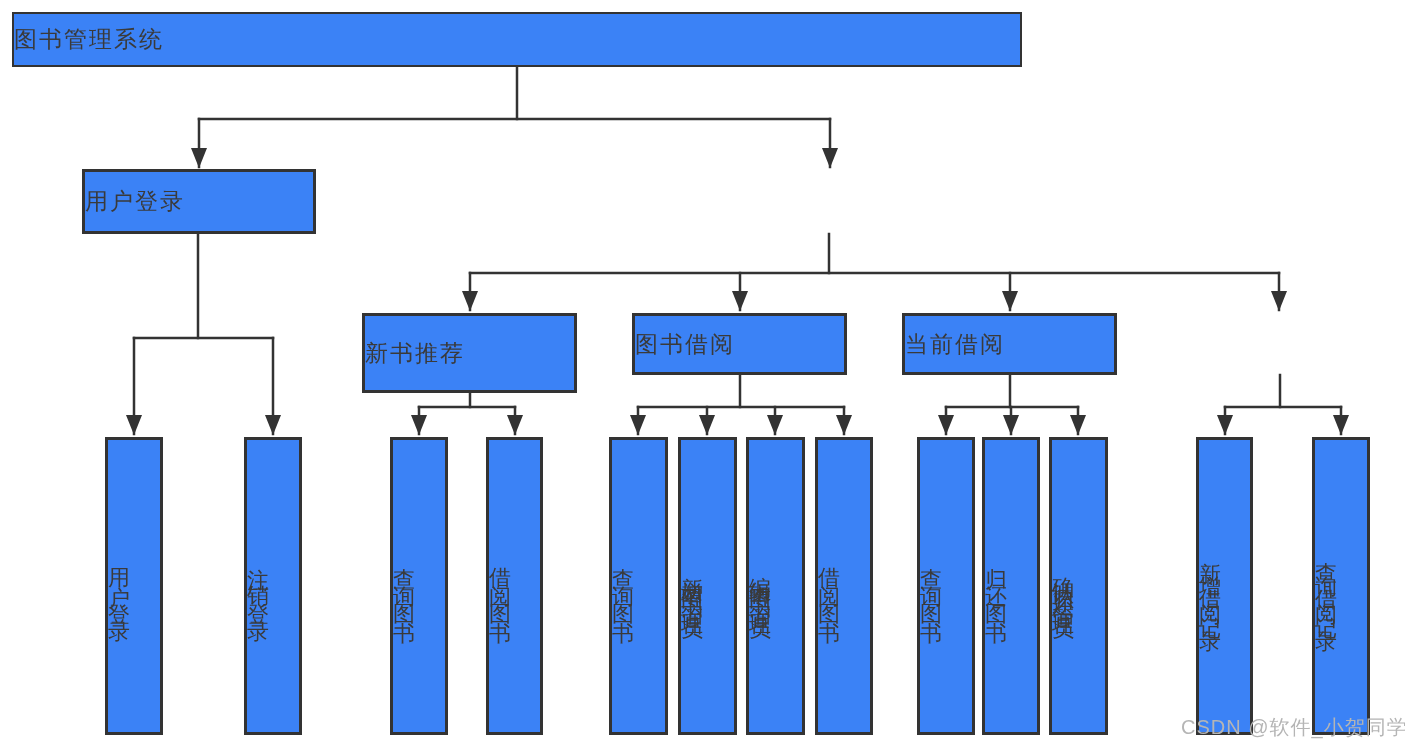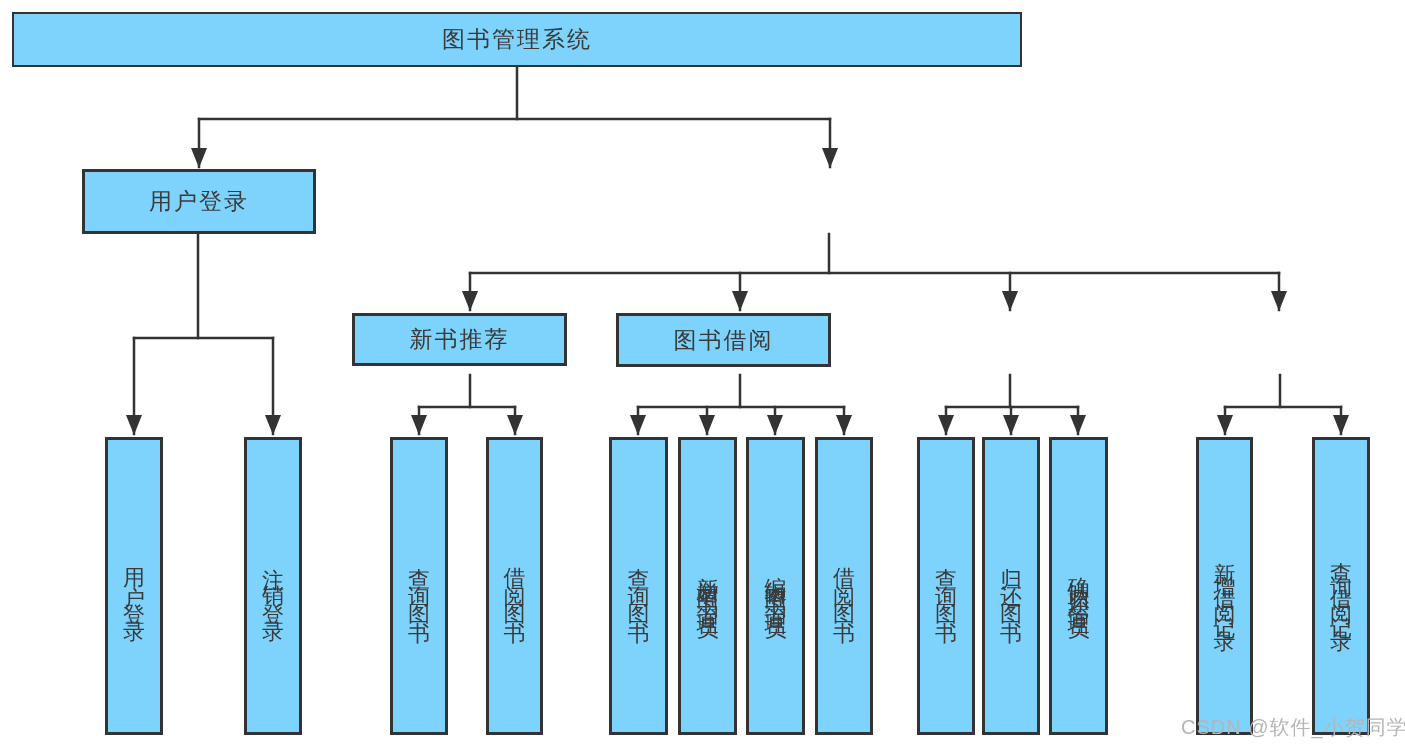--- a/index.html
+++ b/index.html
@@ -18,25 +18,25 @@
   .connectors {
     position: absolute;
     left: 0; top: 0;
     width: 1405px;
     height: 747px;
     z-index: 1;
   }
   .box {
     position: absolute;
     box-sizing: border-box;
-    background: #7dd3fc;
+    background: #3b82f6;
     border: 3px solid #333333;
     display: flex;
     align-items: center;
-    justify-content: center;
+    justify-content: flex-start;
     color: #3a3a3a;
     z-index: 2;
     font-family: Liberation Serif, serif;
   }
   .root-box { border-width: 2px; }
   .h-box {
     font-size: 23px;
     letter-spacing: 2px;
   }
   .h-box span { white-space: nowrap; }
@@ -117,25 +117,28 @@
   </svg>
 
   <div class="box h-box root-box" style="left:12px;top:12px;width:1010px;height:55px">
     <span>图书管理系统</span>
   </div>
 
   <div class="box h-box" style="left:82px;top:169px;width:234px;height:65px">
     <span>用户登录</span>
   </div>
 
-  <div class="box h-box" style="left:352px;top:313px;width:215px;height:53px">
+  <div class="box h-box" style="left:362px;top:313px;width:215px;height:80px">
     <span>新书推荐</span>
   </div>
-  <div class="box h-box" style="left:616px;top:313px;width:215px;height:54px">
+  <div class="box h-box" style="left:632px;top:313px;width:215px;height:62px">
     <span>图书借阅</span>
+  </div>
+  <div class="box h-box" style="left:902px;top:313px;width:215px;height:62px">
+    <span>当前借阅</span>
   </div>
 
   <div class="box v-box ls-short" style="left:105px;top:437px;width:58px;height:298px">
     <span>用户登录</span>
   </div>
   <div class="box v-box ls-short" style="left:244px;top:437px;width:58px;height:298px">
     <span>注销登录</span>
   </div>
 
   <div class="box v-box ls-short" style="left:390px;top:437px;width:58px;height:298px">

